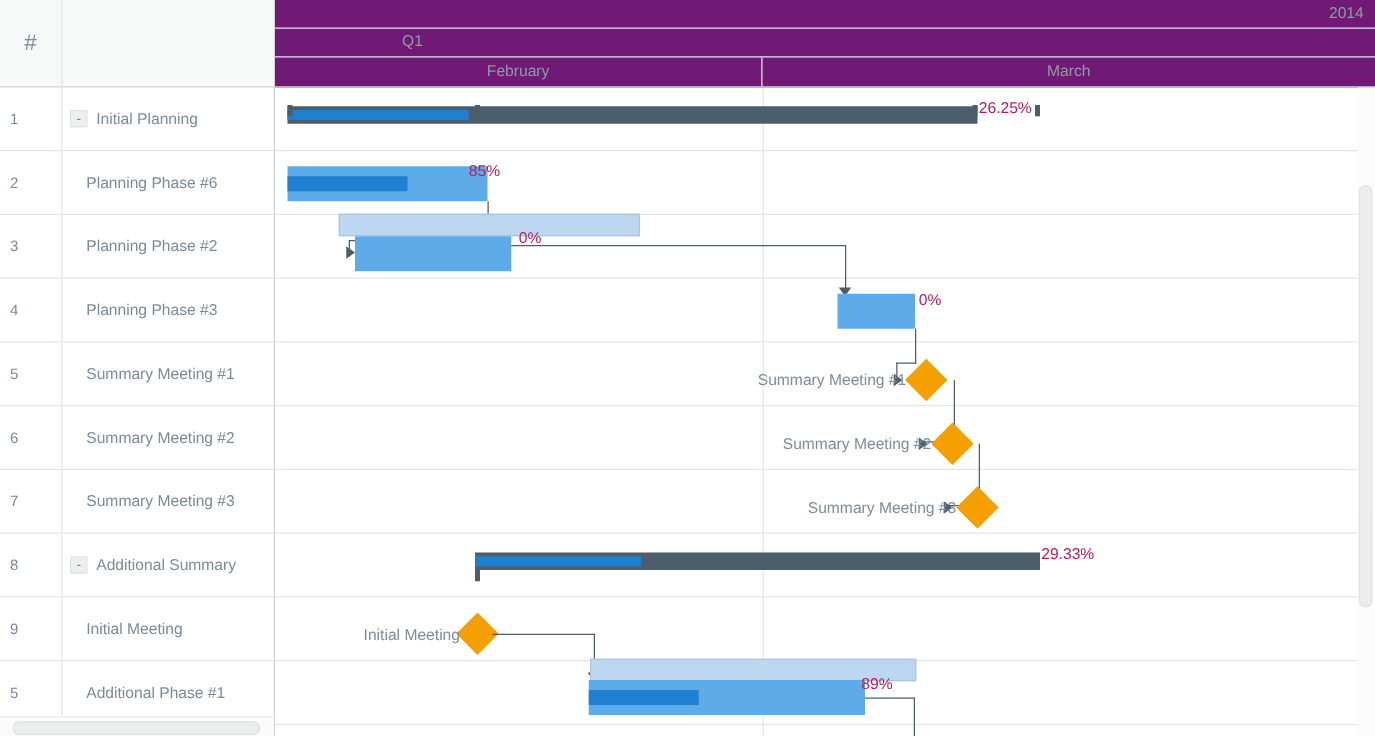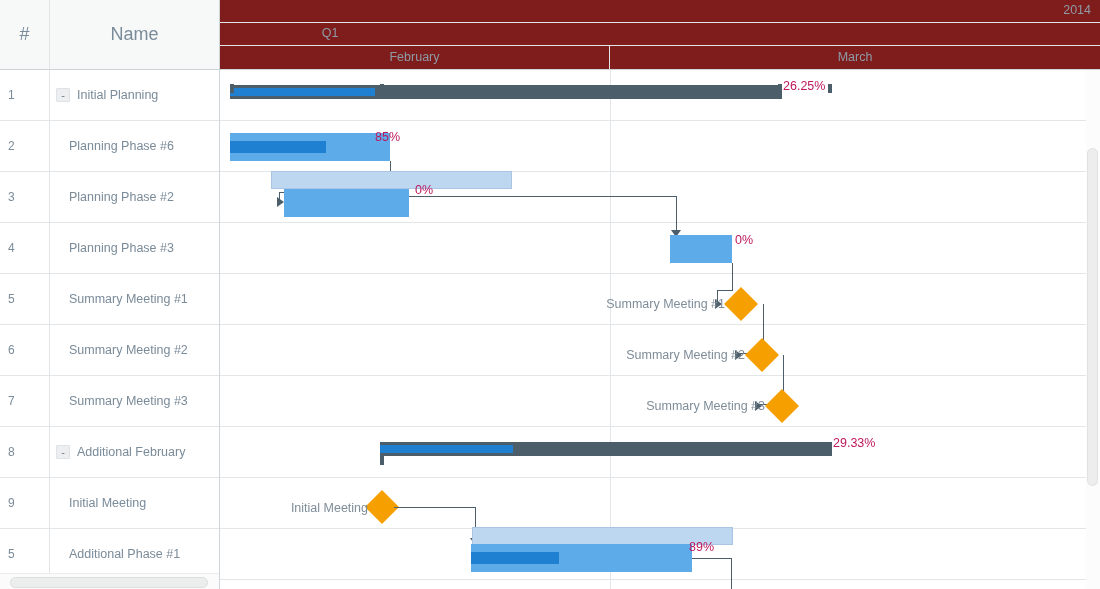--- a/index.html
+++ b/index.html
@@ -19,21 +19,21 @@
   .lrow .cname.lvl0{padding-left:6px;}
   .lrow .cname.lvl1{padding-left:19px;}
   .toggle{display:inline-flex;align-items:center;justify-content:center;width:14px;height:14px;background:#eceef0;border:1px solid #e0e3e6;color:#6d7d8a;font-size:11px;line-height:1;margin-right:7px;border-radius:1px;box-sizing:border-box;}
 
   
   #lscroll-track{position:absolute;left:0;bottom:0;width:219px;height:16px;background:#fbfbfb;border-top:1px solid #ececec;box-sizing:border-box;}
   #lscroll-thumb{position:absolute;left:10px;top:3px;width:198px;height:11px;background:#eceded;border:1px solid #dcdedf;border-radius:6px;box-sizing:border-box;}
 
   
   #right-pane{position:absolute;left:220px;top:0;width:880px;height:589px;overflow:hidden;background:#fff;}
-  #tl-header{position:absolute;left:0;top:0;width:880px;height:70px;background:#7f1d1d;border-bottom:1px solid #cfd4d9;box-sizing:border-box;}
+  #tl-header{position:absolute;left:0;top:0;width:880px;height:70px;background:#701a75;border-bottom:1px solid #cfd4d9;box-sizing:border-box;}
   #hdr-year{position:absolute;left:0;top:0;width:880px;height:23px;border-bottom:1px solid #e3e6e8;box-sizing:border-box;}
   #hdr-year span{position:absolute;right:9px;top:3px;color:#8e9ba6;font-size:12.5px;}
   #hdr-q{position:absolute;left:0;top:23px;width:880px;height:23px;border-bottom:1px solid #e3e6e8;box-sizing:border-box;}
   #hdr-q span{position:absolute;left:0;top:3px;width:220px;text-align:center;color:#8e9ba6;font-size:12.5px;}
   #hdr-m{position:absolute;left:0;top:46px;width:880px;height:23px;box-sizing:border-box;}
   .mcell{position:absolute;top:0;height:23px;color:#8e9ba6;font-size:12.5px;text-align:center;line-height:23px;box-sizing:border-box;}
   #m-feb{left:0;width:390px;border-right:1px solid #e3e6e8;}
   #m-mar{left:390px;width:490px;}
 
   #tl-body{position:absolute;left:0;top:70px;width:880px;height:519px;overflow:hidden;}
@@ -65,21 +65,20 @@
 </style>
 </head>
 <body>
 
 <div id="app">
 
   <div id="left-pane">
 
     <div id="left-header">
       <div class="lh-cell" id="lh-num">#</div>
-      <div class="lh-cell" id="lh-name">Name</div>
     </div>
 
     <div class="lrow" style="top:70px">
       <div class="cnum">1</div>
       <div class="cname lvl0">
         <span class="toggle">-</span>
         <span>Initial Planning</span>
       </div>
     </div>
     <div class="lrow" style="top:121px">
@@ -115,21 +114,21 @@
     <div class="lrow" style="top:376px">
       <div class="cnum">7</div>
       <div class="cname lvl1">
         <span>Summary Meeting #3</span>
       </div>
     </div>
     <div class="lrow" style="top:427px">
       <div class="cnum">8</div>
       <div class="cname lvl0">
         <span class="toggle">-</span>
-        <span>Additional February</span>
+        <span>Additional Summary</span>
       </div>
     </div>
     <div class="lrow" style="top:478px">
       <div class="cnum">9</div>
       <div class="cname lvl1">
         <span>Initial Meeting</span>
       </div>
     </div>
     <div class="lrow" style="top:529px">
       <div class="cnum">5</div>

